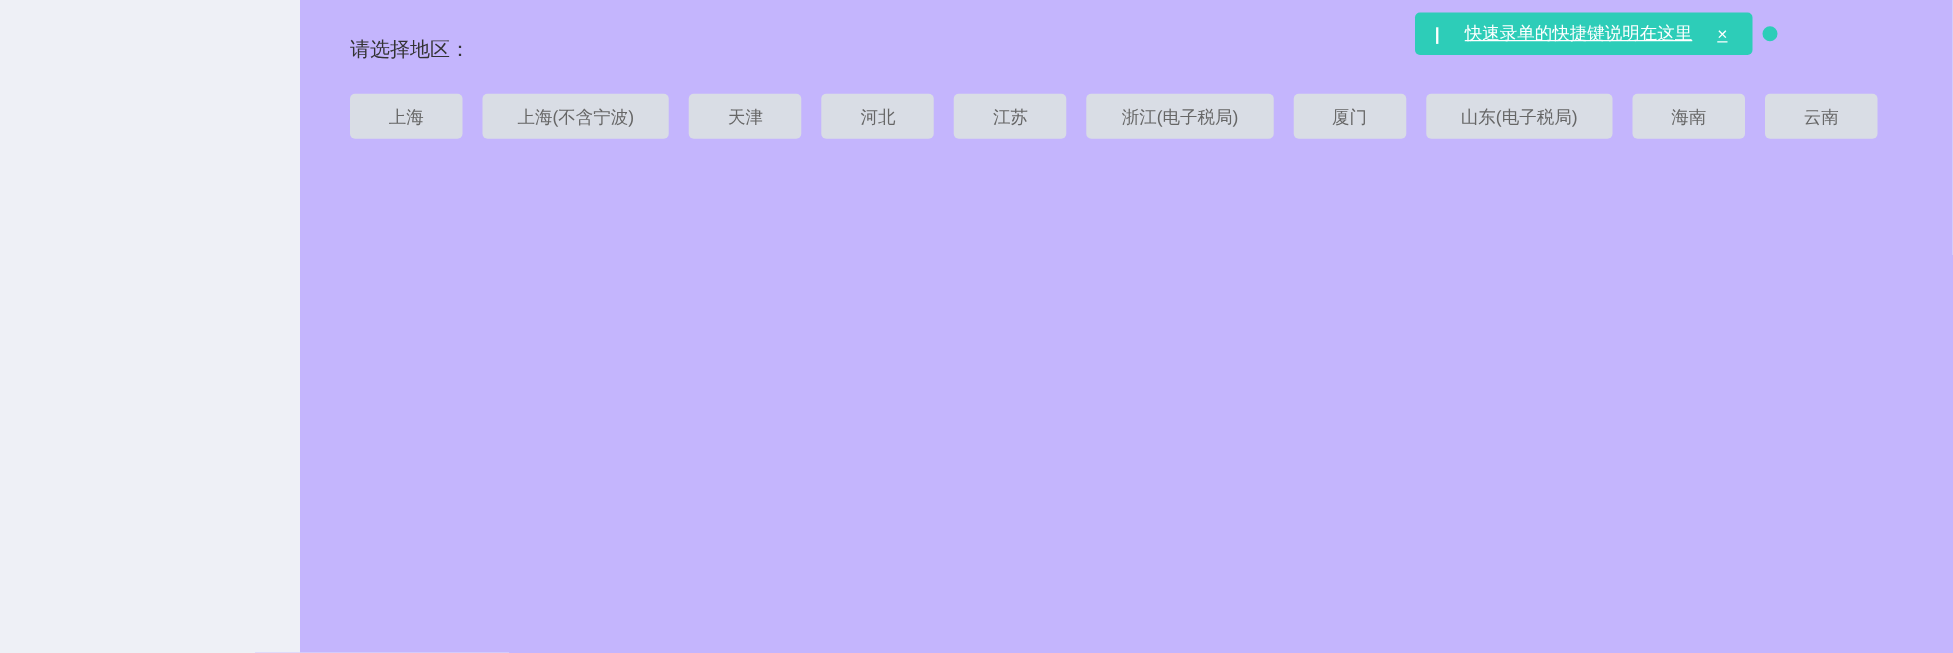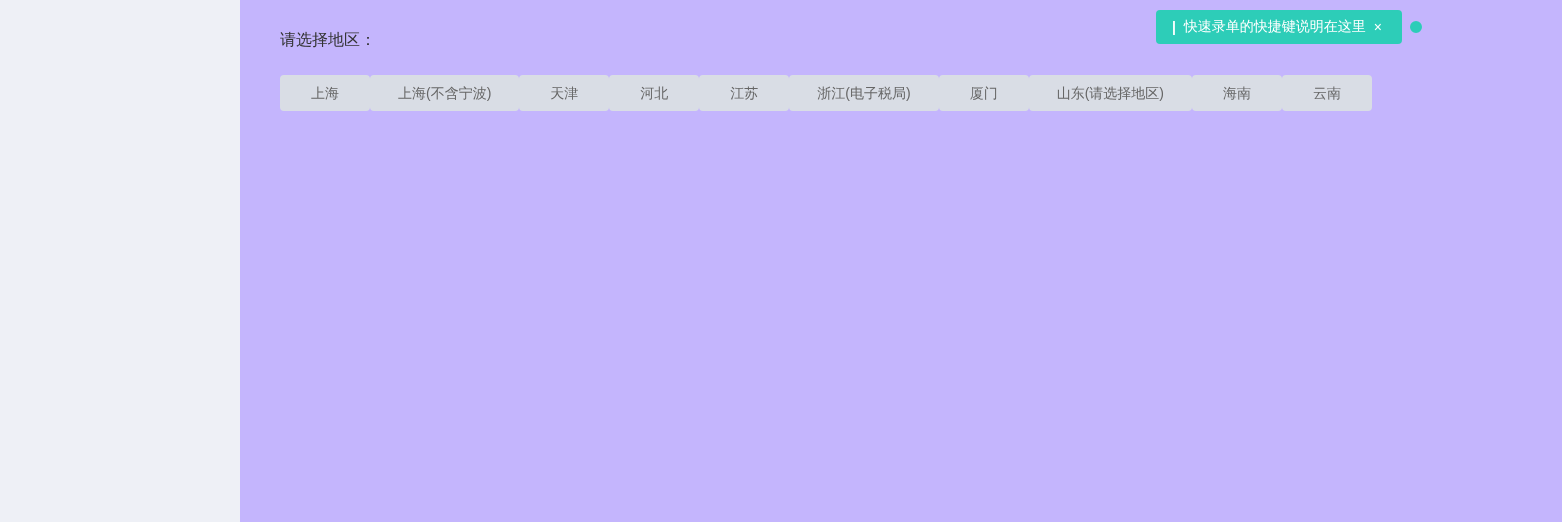--- a/index.html
+++ b/index.html
@@ -39,20 +39,21 @@
     .page-label {
       font-size: 16px;
       color: #333;
       margin-bottom: 24px;
       font-weight: normal;
     }
 
     .region-grid {
       display: flex;
       flex-wrap: wrap;
+      gap: 16px;
     }
 
     .region-btn {
       background: #d9dde5;
       border: none;
       border-radius: 4px;
       padding: 0 28px;
       height: 36px;
       font-size: 14px;
       color: #666;
@@ -71,22 +72,23 @@
       position: absolute;
       top: 10px;
       right: 160px;
       background: #2dcdb8;
       color: #fff;
       font-size: 14px;
       padding: 8px 16px;
       border-radius: 4px;
       display: flex;
       align-items: center;
-      gap: 4px;
+      gap: 16px;
       white-space: nowrap;
+      text-decoration: underline;
     }
 
     .tooltip-banner::before {
       content: "|";
       font-weight: bold;
       margin-right: 4px;
     }
 
     .tooltip-close {
       cursor: pointer;
@@ -119,21 +121,21 @@
 
   <div class="region-grid" id="region-grid">
 
   <button class="region-btn">上海</button>
       <button class="region-btn">上海(不含宁波)</button>
       <button class="region-btn">天津</button>
       <button class="region-btn">河北</button>
       <button class="region-btn">江苏</button>
       <button class="region-btn">浙江(电子税局)</button>
       <button class="region-btn">厦门</button>
-      <button class="region-btn">山东(请选择地区)</button>
+      <button class="region-btn">山东(电子税局)</button>
       <button class="region-btn">海南</button>
       <button class="region-btn">云南</button>
     </div>
 </div>
 
 <div class="tooltip-banner">
   <span>快速录单的快捷键说明在这里</span>
   <button class="tooltip-close">×</button>
 </div>
 

